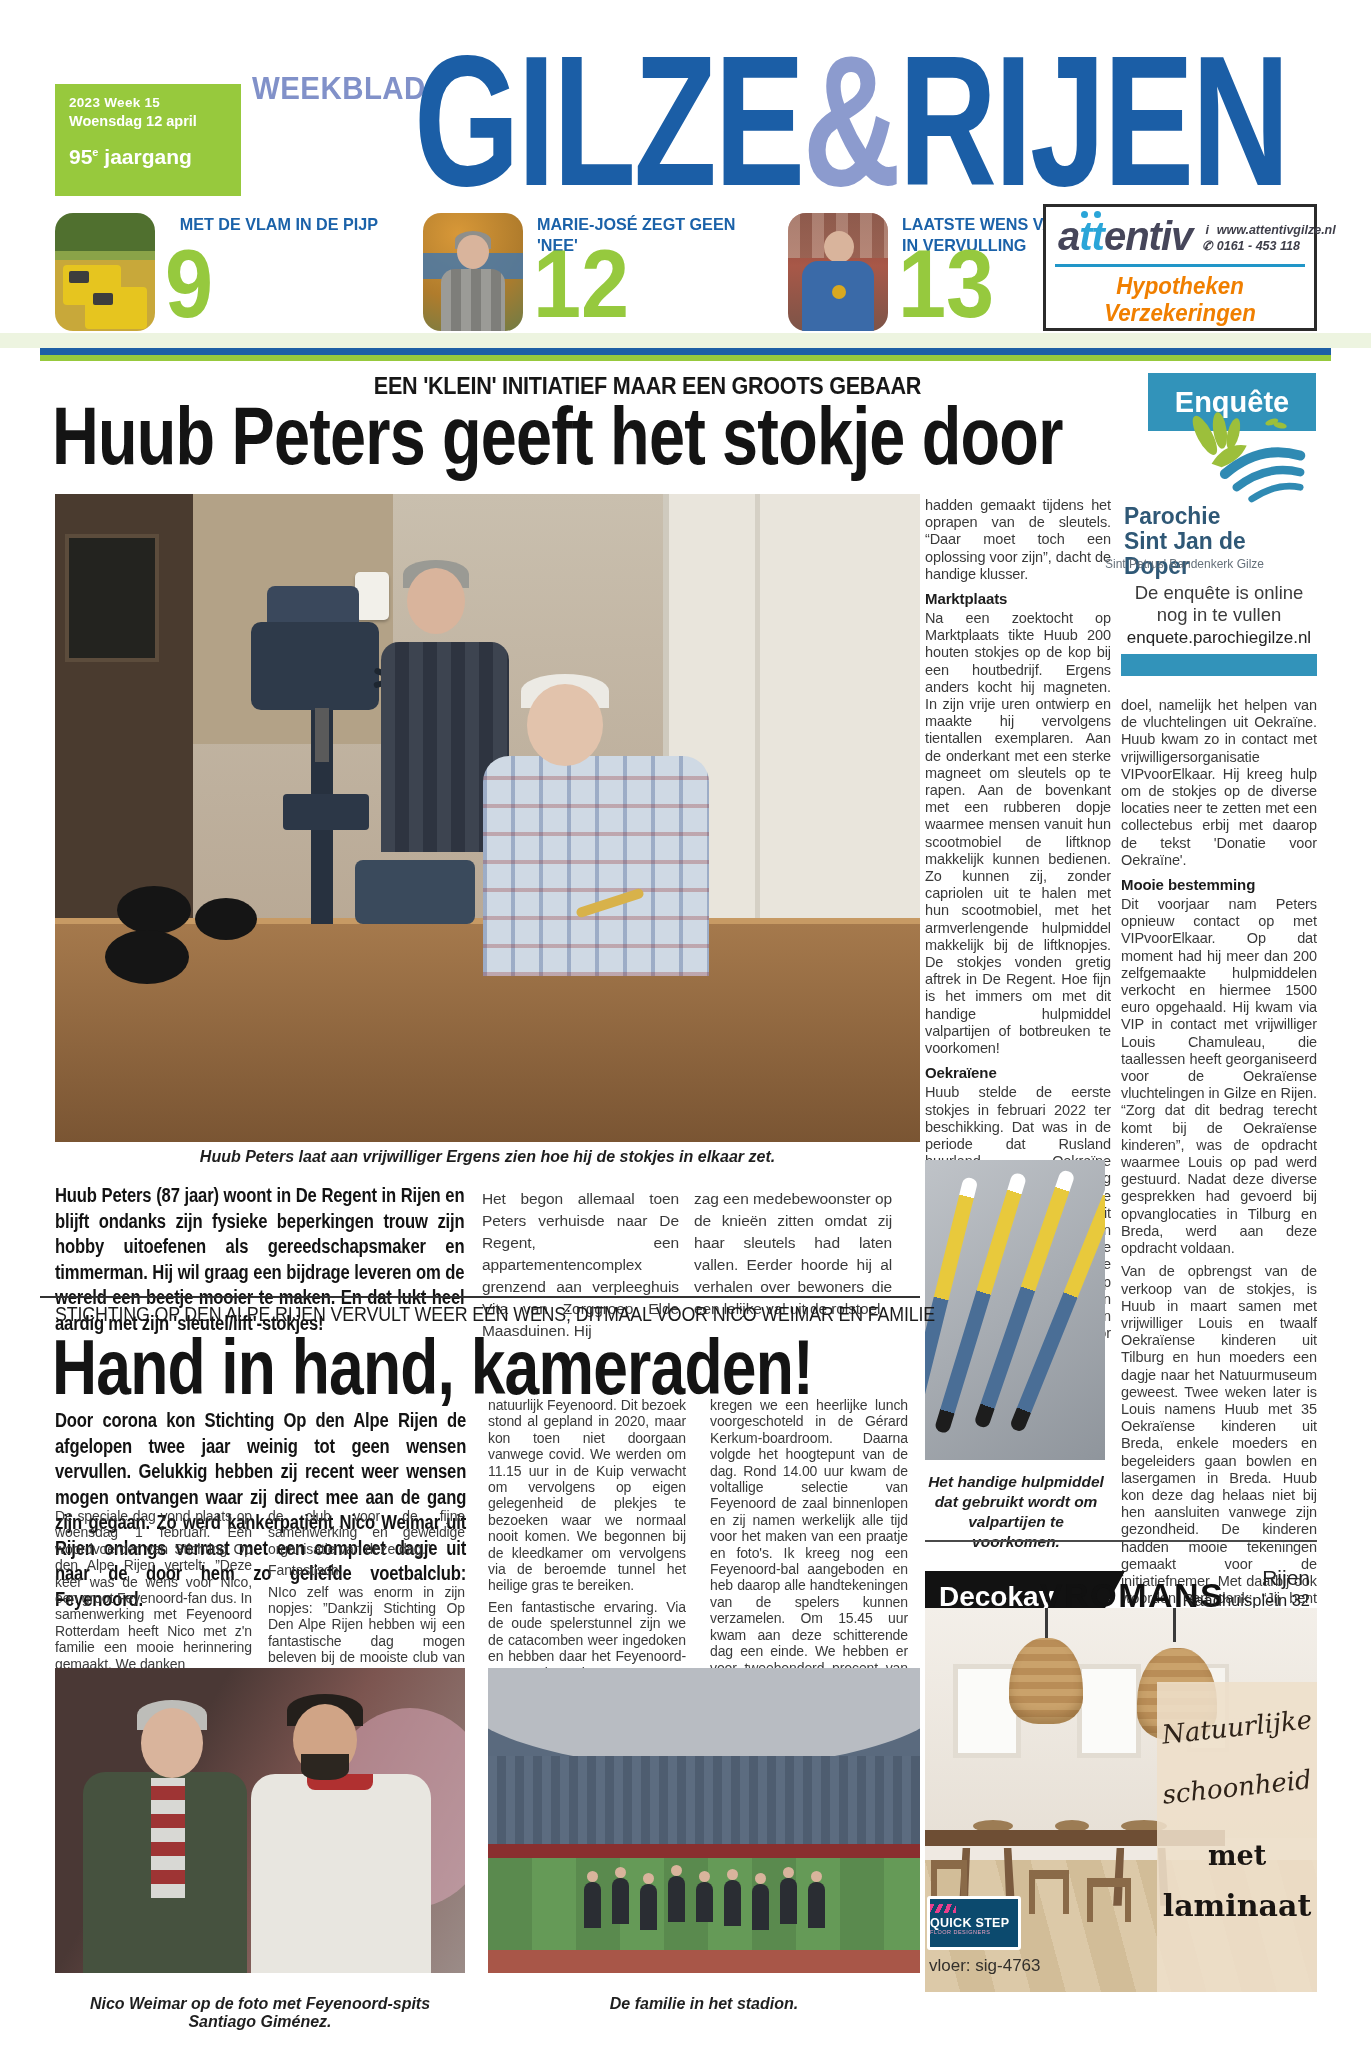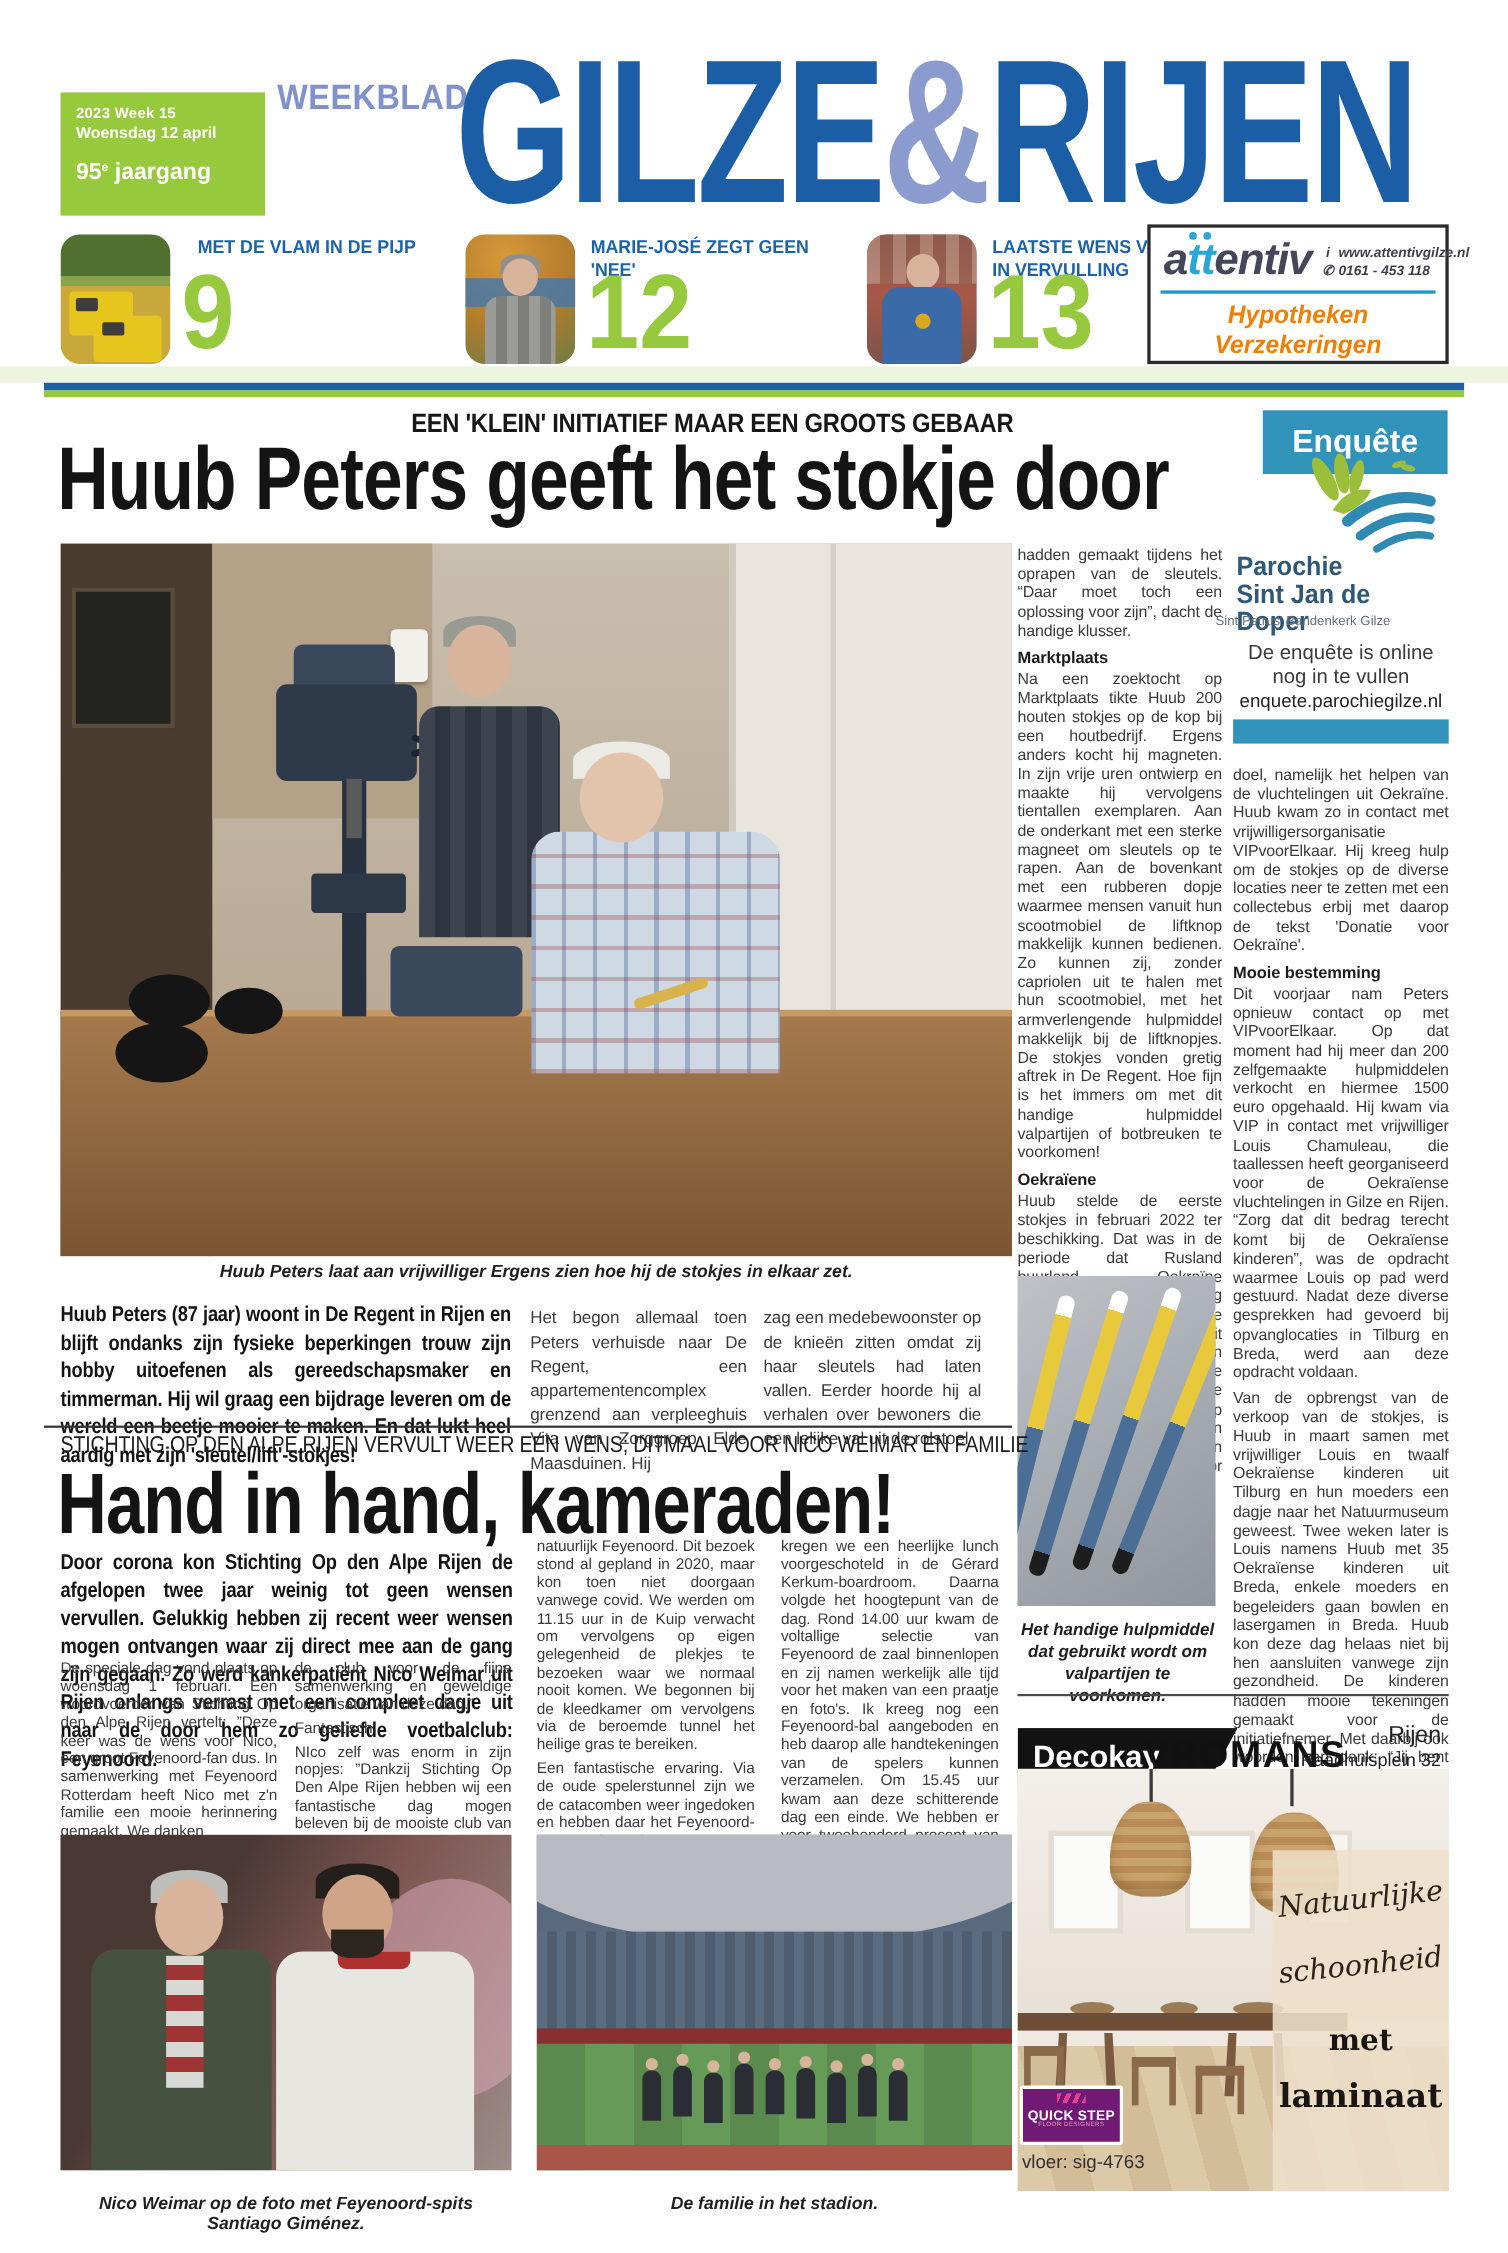--- a/index.html
+++ b/index.html
@@ -196,22 +196,22 @@
   .dk-bowl{position:absolute;top:212px;width:40px;height:12px;border-radius:50%;background:#9c7c54;}
   .dk-panel{position:absolute;left:232px;top:74px;width:160px;height:310px;background:rgba(238,223,201,.88);}
   .dk-s1{position:absolute;left:0;top:30px;width:160px;text-align:center;font-family:"DejaVu Serif",serif;
          font-style:italic;font-size:26px;color:#2e2218;transform:rotate(-6deg);}
   .dk-s2{position:absolute;left:0;top:90px;width:160px;text-align:center;font-family:"DejaVu Serif",serif;
          font-style:italic;font-size:26px;color:#2e2218;transform:rotate(-6deg);}
   .dk-s3{position:absolute;left:0;top:158px;width:160px;text-align:center;font-family:"DejaVu Serif",serif;
          font-weight:bold;font-size:27px;color:#191512;}
   .dk-s4{position:absolute;left:0;top:206px;width:160px;text-align:center;font-family:"DejaVu Serif",serif;
          font-weight:bold;font-size:30px;color:#191512;}
-  .qsbadge{position:absolute;left:2px;top:288px;width:94px;height:54px;background:#701a75;border:3px solid #fff;
-           border-radius:3px;box-sizing:border-box;text-align:center;color:#fff;}
+  .qsbadge{position:absolute;left:2px;top:288px;width:94px;height:54px;background:#0c4a6e;border:3px solid #fff;
+           border-radius:3px;box-sizing:border-box;color:#fff;}
   .qsflag{display:inline-block;margin-top:4px;width:26px;height:9px;
           background:repeating-linear-gradient(115deg,#e83e8c 0 4px,transparent 4px 8px);}
   .qsname{font-size:12.5px;font-weight:bold;line-height:12px;letter-spacing:.3px;}
   .qssub{font-size:5.5px;color:#e8a0c0;letter-spacing:.5px;}
   .dkcode{position:absolute;left:4px;top:348px;font-size:17px;color:#33302c;}
 </style>
 </head>
 <body>
 
 <div class="page">

